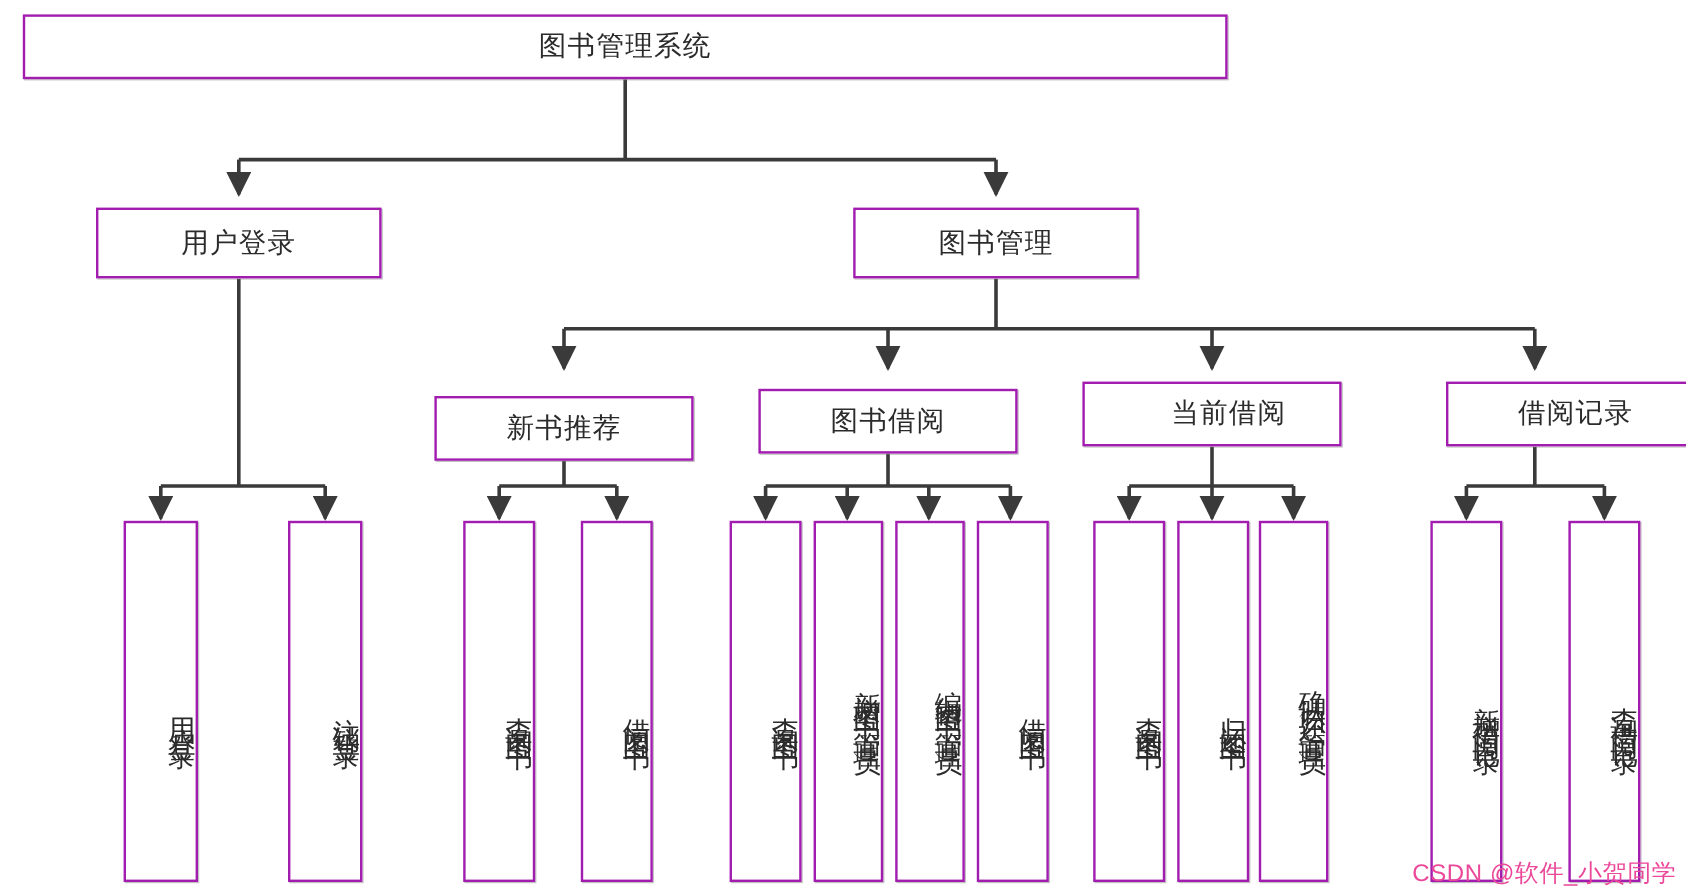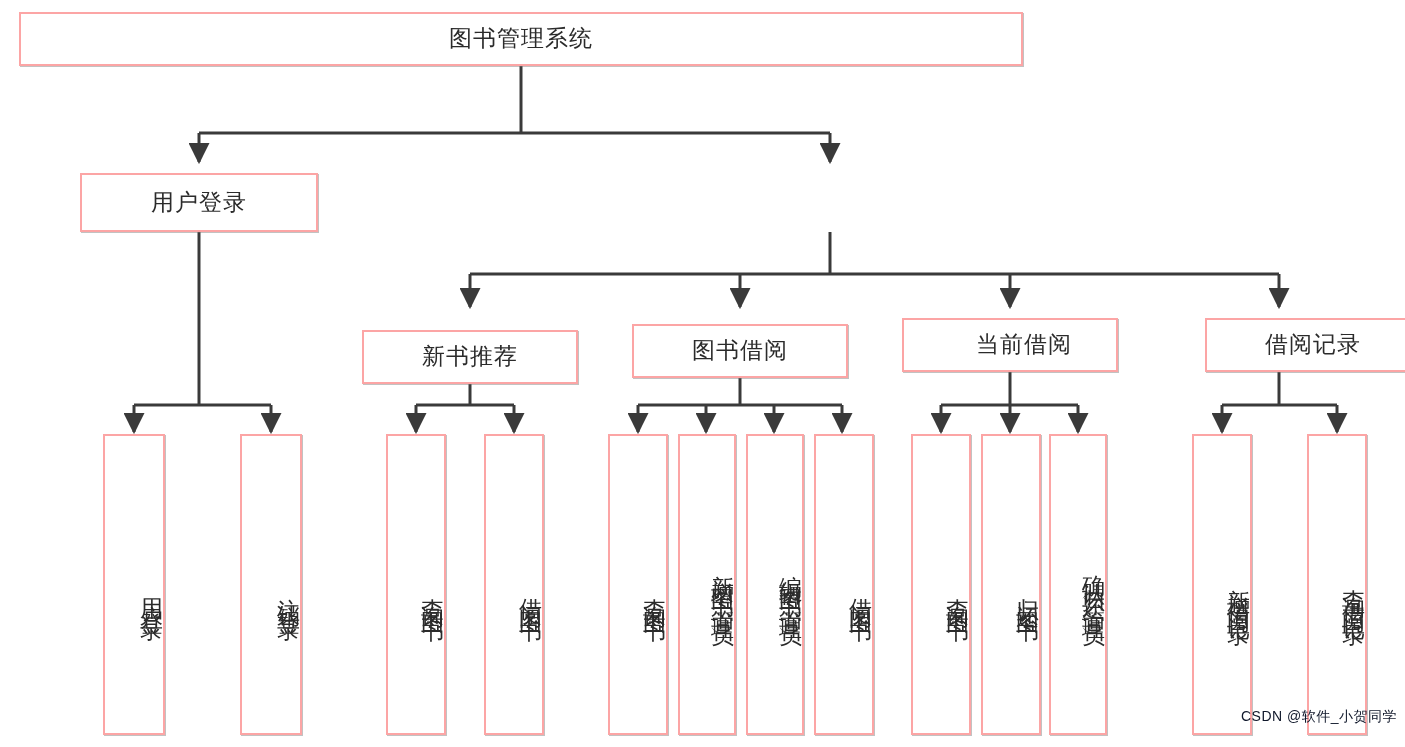--- a/index.html
+++ b/index.html
@@ -21,21 +21,21 @@
     position: absolute;
     left: 0; top: 0;
     width: 1405px;
     height: 747px;
     pointer-events: none;
   }
   .node {
     position: absolute;
     box-sizing: border-box;
     background: #ffffff;
-    border: 2px solid #fca5a5;
+    border: 2px solid #a21caf;
     display: flex;
     align-items: center;
     justify-content: center;
     color: #2b2b2b;
     box-shadow: 1px 1px 0 rgba(120,120,120,0.45);
   }
   .node.h {
     font-size: 23px;
     letter-spacing: 1px;
     line-height: 1.1;
@@ -52,23 +52,23 @@
     line-height: 1.0;
   }
   .node.v .vtext {
     writing-mode: vertical-rl;
     text-orientation: upright;
     display: block;
   }
   .watermark {
     position: absolute;
     right: 8px;
-    bottom: 21px;
-    font-size: 14px;
-    color: #0f172a;
+    bottom: 6px;
+    font-size: 20px;
+    color: #ec4899;
     letter-spacing: 0.5px;
     white-space: nowrap;
     font-family: "Liberation Sans", "DejaVu Sans", sans-serif;
   }
 </style>
 </head>
 <body>
 
 <div id="canvas">
 
@@ -118,20 +118,21 @@
       <path d="M 1279 372 L 1279 405"></path>
       <path d="M 1222 405 L 1337 405"></path>
       <path d="M 1222 405 L 1222 432" marker-end="url(#arrow)"></path>
       <path d="M 1337 405 L 1337 432" marker-end="url(#arrow)"></path>
     </g>
   </svg>
 
   <div class="node h root" style="left:19px; top:12px; width:1004px; height:54px;">图书管理系统</div>
 
   <div class="node h" style="left:80px; top:173px; width:238px; height:59px;">用户登录</div>
+  <div class="node h" style="left:711px; top:173px; width:238px; height:59px;">图书管理</div>
 
   <div class="node h" style="left:362px; top:330px; width:216px; height:54px;">新书推荐</div>
   <div class="node h" style="left:632px; top:324px; width:216px; height:54px;">图书借阅</div>
   <div class="node h" style="left:902px; top:318px; width:216px; height:54px;padding-left:28px;">当前借阅</div>
   <div class="node h" style="left:1171px; top:318px; width:216px; height:54px;margin-left:34px;">借阅记录</div>
 
   <div class="node v" style="left:103px; top:434px; width:62px; height:301px;">
     <span class="vtext">用户登录</span>
   </div>
   <div class="node v" style="left:240px; top:434px; width:62px; height:301px;">

